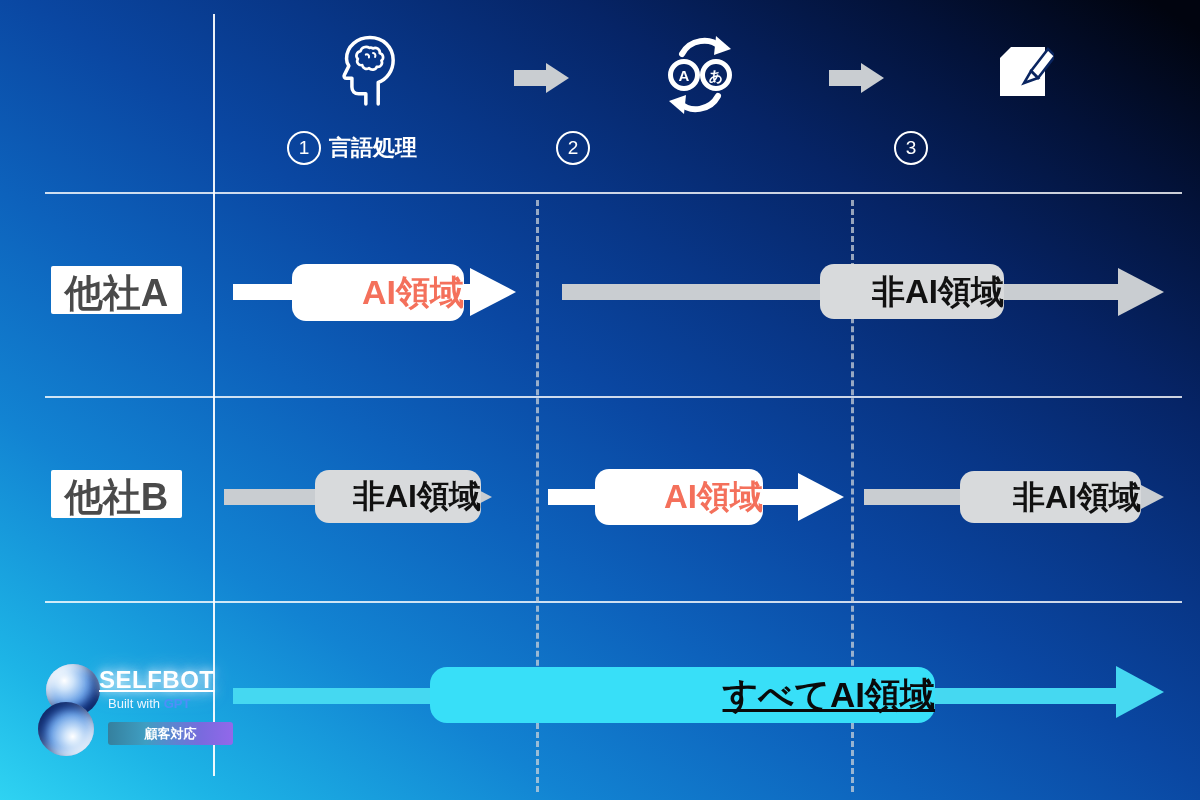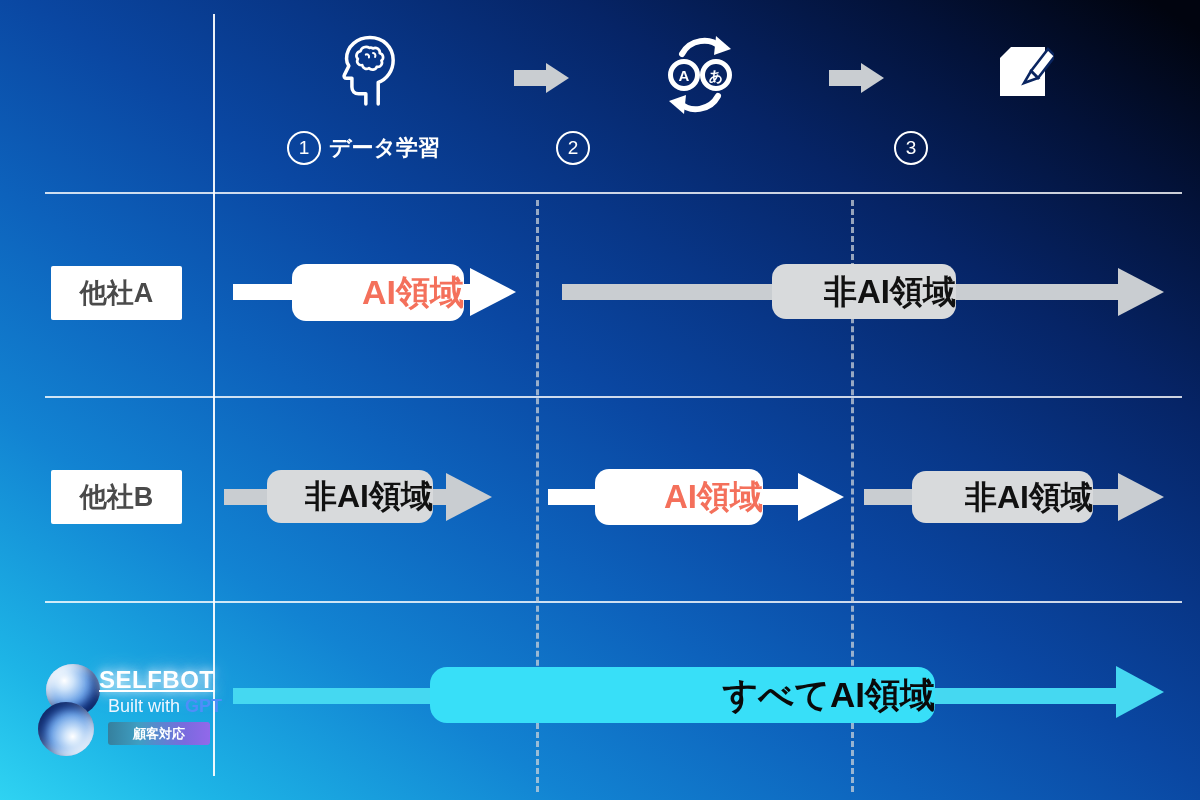--- a/index.html
+++ b/index.html
@@ -25,62 +25,62 @@
   .step-arrow-head{position:absolute;width:0;height:0;border-top:15px solid transparent;border-bottom:15px solid transparent;border-left:23px solid #c9cdd1;}
   .sa1s{left:514px;top:70px;width:32px}.sa1h{left:546px;top:63px}
   .sa2s{left:829px;top:70px;width:32px}.sa2h{left:861px;top:63px}
   
   .stepnum{position:absolute;width:30px;height:30px;border:2.5px solid #fff;border-radius:50%;
     color:#fff;font-size:19px;line-height:30px;text-align:center;}
   .n1{left:287px;top:131px}.n2{left:556px;top:131px}.n3{left:894px;top:131px}
   .steplabel{position:absolute;color:#fff;font-weight:700;font-size:22px;line-height:29px;white-space:nowrap;}
   .l1{left:329px;top:133px}.l2{left:598px;top:116px}.l3{left:936px;top:116px}
   
-  .rowlabel{position:absolute;left:51px;width:131px;height:54px;background:#fff;border-radius:2px;
-    color:#4a4a4a;font-weight:800;font-size:27px;text-align:center;line-height:54px;}
+  .rowlabel{position:absolute;left:51px;width:131px;height:48px;background:#fff;border-radius:2px;
+    color:#4a4a4a;font-weight:800;font-size:38px;text-align:center;line-height:54px;}
   .ra{top:266px}.rb{top:470px}
   
   .shaft{position:absolute;height:16px;}
   .ahead{position:absolute;width:0;height:0;border-top:24px solid transparent;border-bottom:24px solid transparent;}
   .white{background:#fff}.whitehead{border-left:46px solid #fff}
   .gray{background:#c9cdd1}.grayhead{border-left:46px solid #c9cdd1}
   .cyan{background:#45d8f1}.cyanhead{border-left:48px solid #45d8f1;border-top-width:26px;border-bottom-width:26px}
   
   .r1ws{left:233px;top:284px;width:248px}.r1wh{left:470px;top:268px}
   .r1gs{left:562px;top:284px;width:558px}.r1gh{left:1118px;top:268px}
   
   .r2g1s{left:224px;top:489px;width:226px}.r2g1h{left:446px;top:473px}
   .r2ws{left:548px;top:489px;width:252px}.r2wh{left:798px;top:473px}
   .r2g2s{left:864px;top:489px;width:258px}.r2g2h{left:1118px;top:473px}
   
   .r3s{left:233px;top:688px;width:886px}.r3h{left:1116px;top:666px}
   
   .segbox{position:absolute;border-radius:14px;text-align:right;font-weight:800;white-space:nowrap;}
   .seg-white{background:#fff;color:#f4705b;}
-  .seg-gray{background:#d8dadc;color:#111;}
+  .seg-gray{background:#d8dadc;color:#111;margin-left:48px;}
   .seg-cyan{background:#38dff8;color:#0a0a0a;border-radius:17px;}
   .b1a{left:292px;top:264px;width:172px;height:57px;font-size:34px;line-height:57px;}
   .b1b{left:772px;top:264px;width:184px;height:55px;font-size:33px;line-height:55px;}
   .b2a{left:267px;top:470px;width:166px;height:53px;font-size:32px;line-height:53px;}
   .b2b{left:595px;top:469px;width:168px;height:56px;font-size:33px;line-height:56px;}
   .b2c{left:912px;top:471px;width:181px;height:52px;font-size:32px;line-height:52px;}
-  .b3a{left:430px;top:667px;width:505px;height:56px;font-size:35px;line-height:56px;}
+  .b3a{left:430px;top:667px;width:505px;height:56px;font-size:35px;line-height:56px;text-decoration:underline;}
   
   .swirl{position:absolute;border-radius:50%;}
   .swirl.s1{left:46px;top:664px;width:54px;height:52px;
     background:radial-gradient(circle at 34% 32%, #ffffff 0%, #cfe4fa 18%, #6fa5e8 45%, #2b62c8 70%, #0b2d78 95%);
     box-shadow:inset -6px -6px 10px rgba(4,20,70,.7), inset 4px 4px 8px rgba(255,255,255,.8);}
   .swirl.s2{left:38px;top:702px;width:56px;height:54px;
     background:radial-gradient(circle at 62% 64%, #ffffff 0%, #cfe4fa 16%, #6fa5e8 44%, #2b62c8 70%, #0a2a72 95%);
     box-shadow:inset 6px 6px 10px rgba(4,20,70,.7), inset -4px -4px 8px rgba(255,255,255,.8);}
   .logo-name{position:absolute;left:99px;top:666px;color:#fff;font-weight:800;font-size:24px;letter-spacing:.5px;
     text-shadow:0 0 10px rgba(255,255,255,.95),0 0 22px rgba(180,220,255,.8);text-decoration:underline;}
-  .logo-tag{position:absolute;left:108px;top:696px;color:#eef6ff;font-size:18px;font-weight:400;}
+  .logo-tag{position:absolute;left:108px;top:696px;color:#eef6ff;font-size:13px;font-weight:400;}
   .logo-tag .gpt{color:#4f8ef9;font-weight:600;}
-  .logo-badge{position:absolute;left:108px;top:722px;width:102px;height:23px;border-radius:3px;
+  .logo-badge{position:absolute;left:108px;top:722px;width:125px;height:23px;border-radius:3px;
     background:linear-gradient(90deg,#35809e 0%,#3f9ec2 30%,#7a6ade 75%,#9268ea 100%);
     color:#fff;font-size:13px;font-weight:700;text-align:center;line-height:23px;}
   svg text{font-family:"Liberation Sans","DejaVu Sans",sans-serif;}
 </style>
 </head>
 <body>
 
 <div class="canvas">
 
   <div class="vline"></div>
@@ -113,21 +113,21 @@
   <div class="step-arrow-shaft sa2s"></div>
   <div class="step-arrow-head sa2h"></div>
 
   <svg class="hicon icon-doc" viewBox="0 0 62 66">
     <path d="M19 11 H53 V60 H8 V22 Z" fill="#fff"></path>
     <polygon points="39,35 56,13 63,20 46,42" fill="#fff" stroke="#0a2560" stroke-width="2.6"></polygon>
     <polygon points="39,35 46,42 32,47" fill="#fff" stroke="#0a2560" stroke-width="2.6"></polygon>
   </svg>
 
   <div class="stepnum n1">1</div>
-  <div class="steplabel l1">データ学習</div>
+  <div class="steplabel l1">言語処理</div>
 
   <div class="stepnum n2">2</div>
 
   <div class="stepnum n3">3</div>
 
   <div class="rowlabel ra">他社A</div>
   <div class="shaft white r1ws"></div>
   <div class="ahead whitehead r1wh"></div>
   <div class="segbox seg-white b1a">AI領域</div>
   <div class="shaft gray r1gs"></div>

